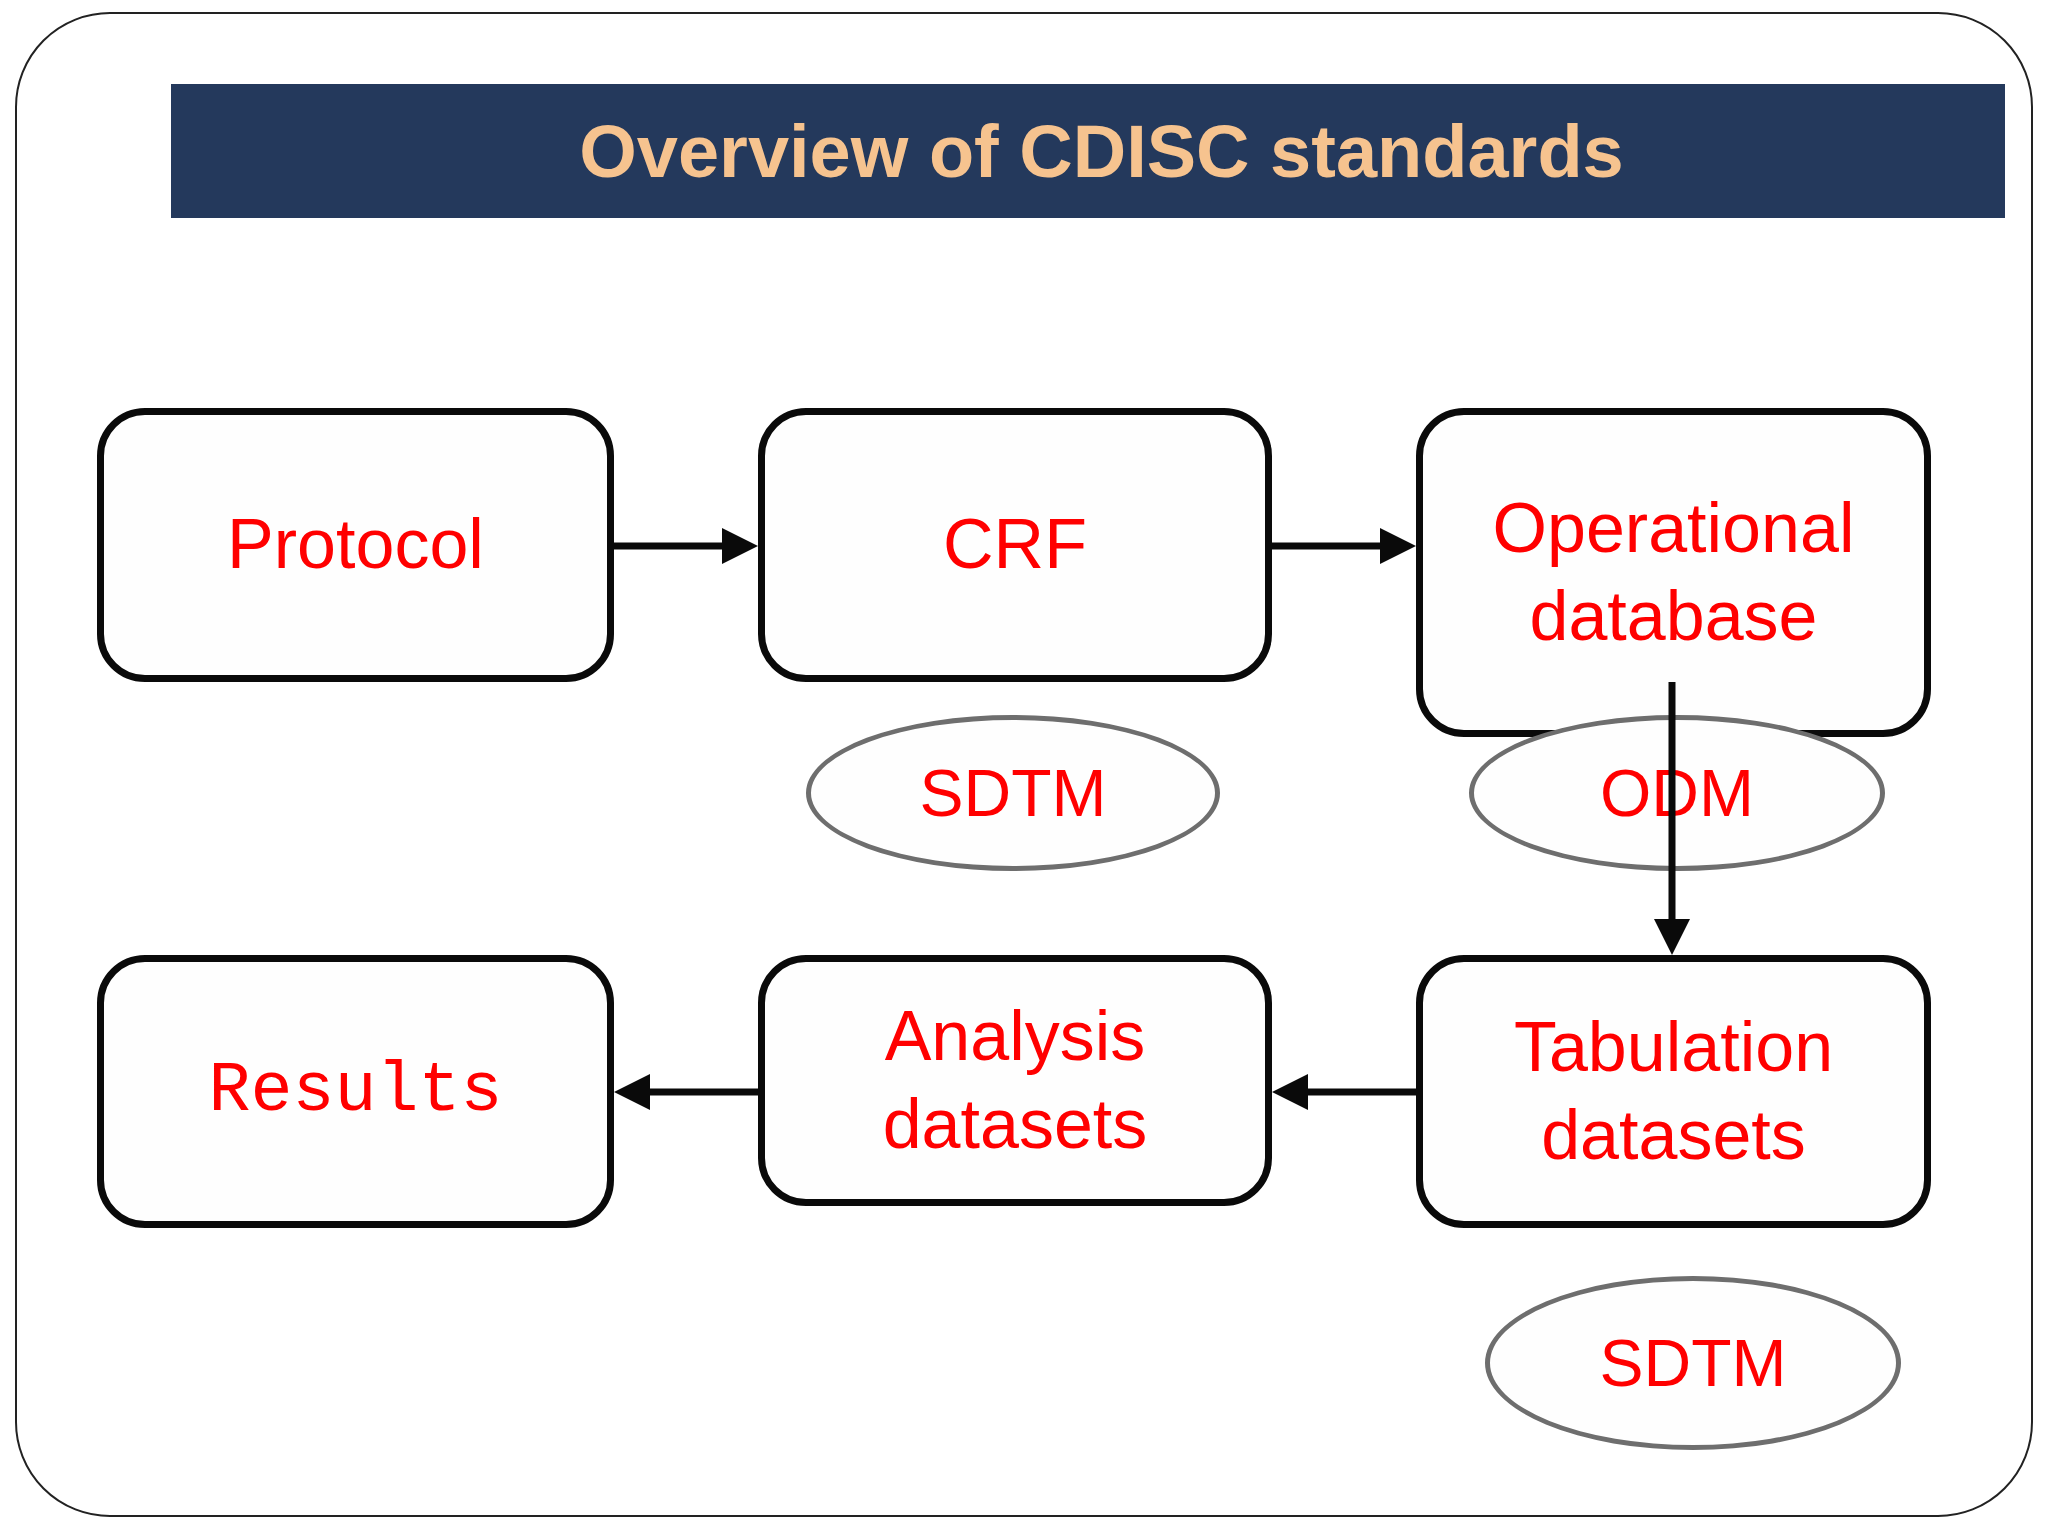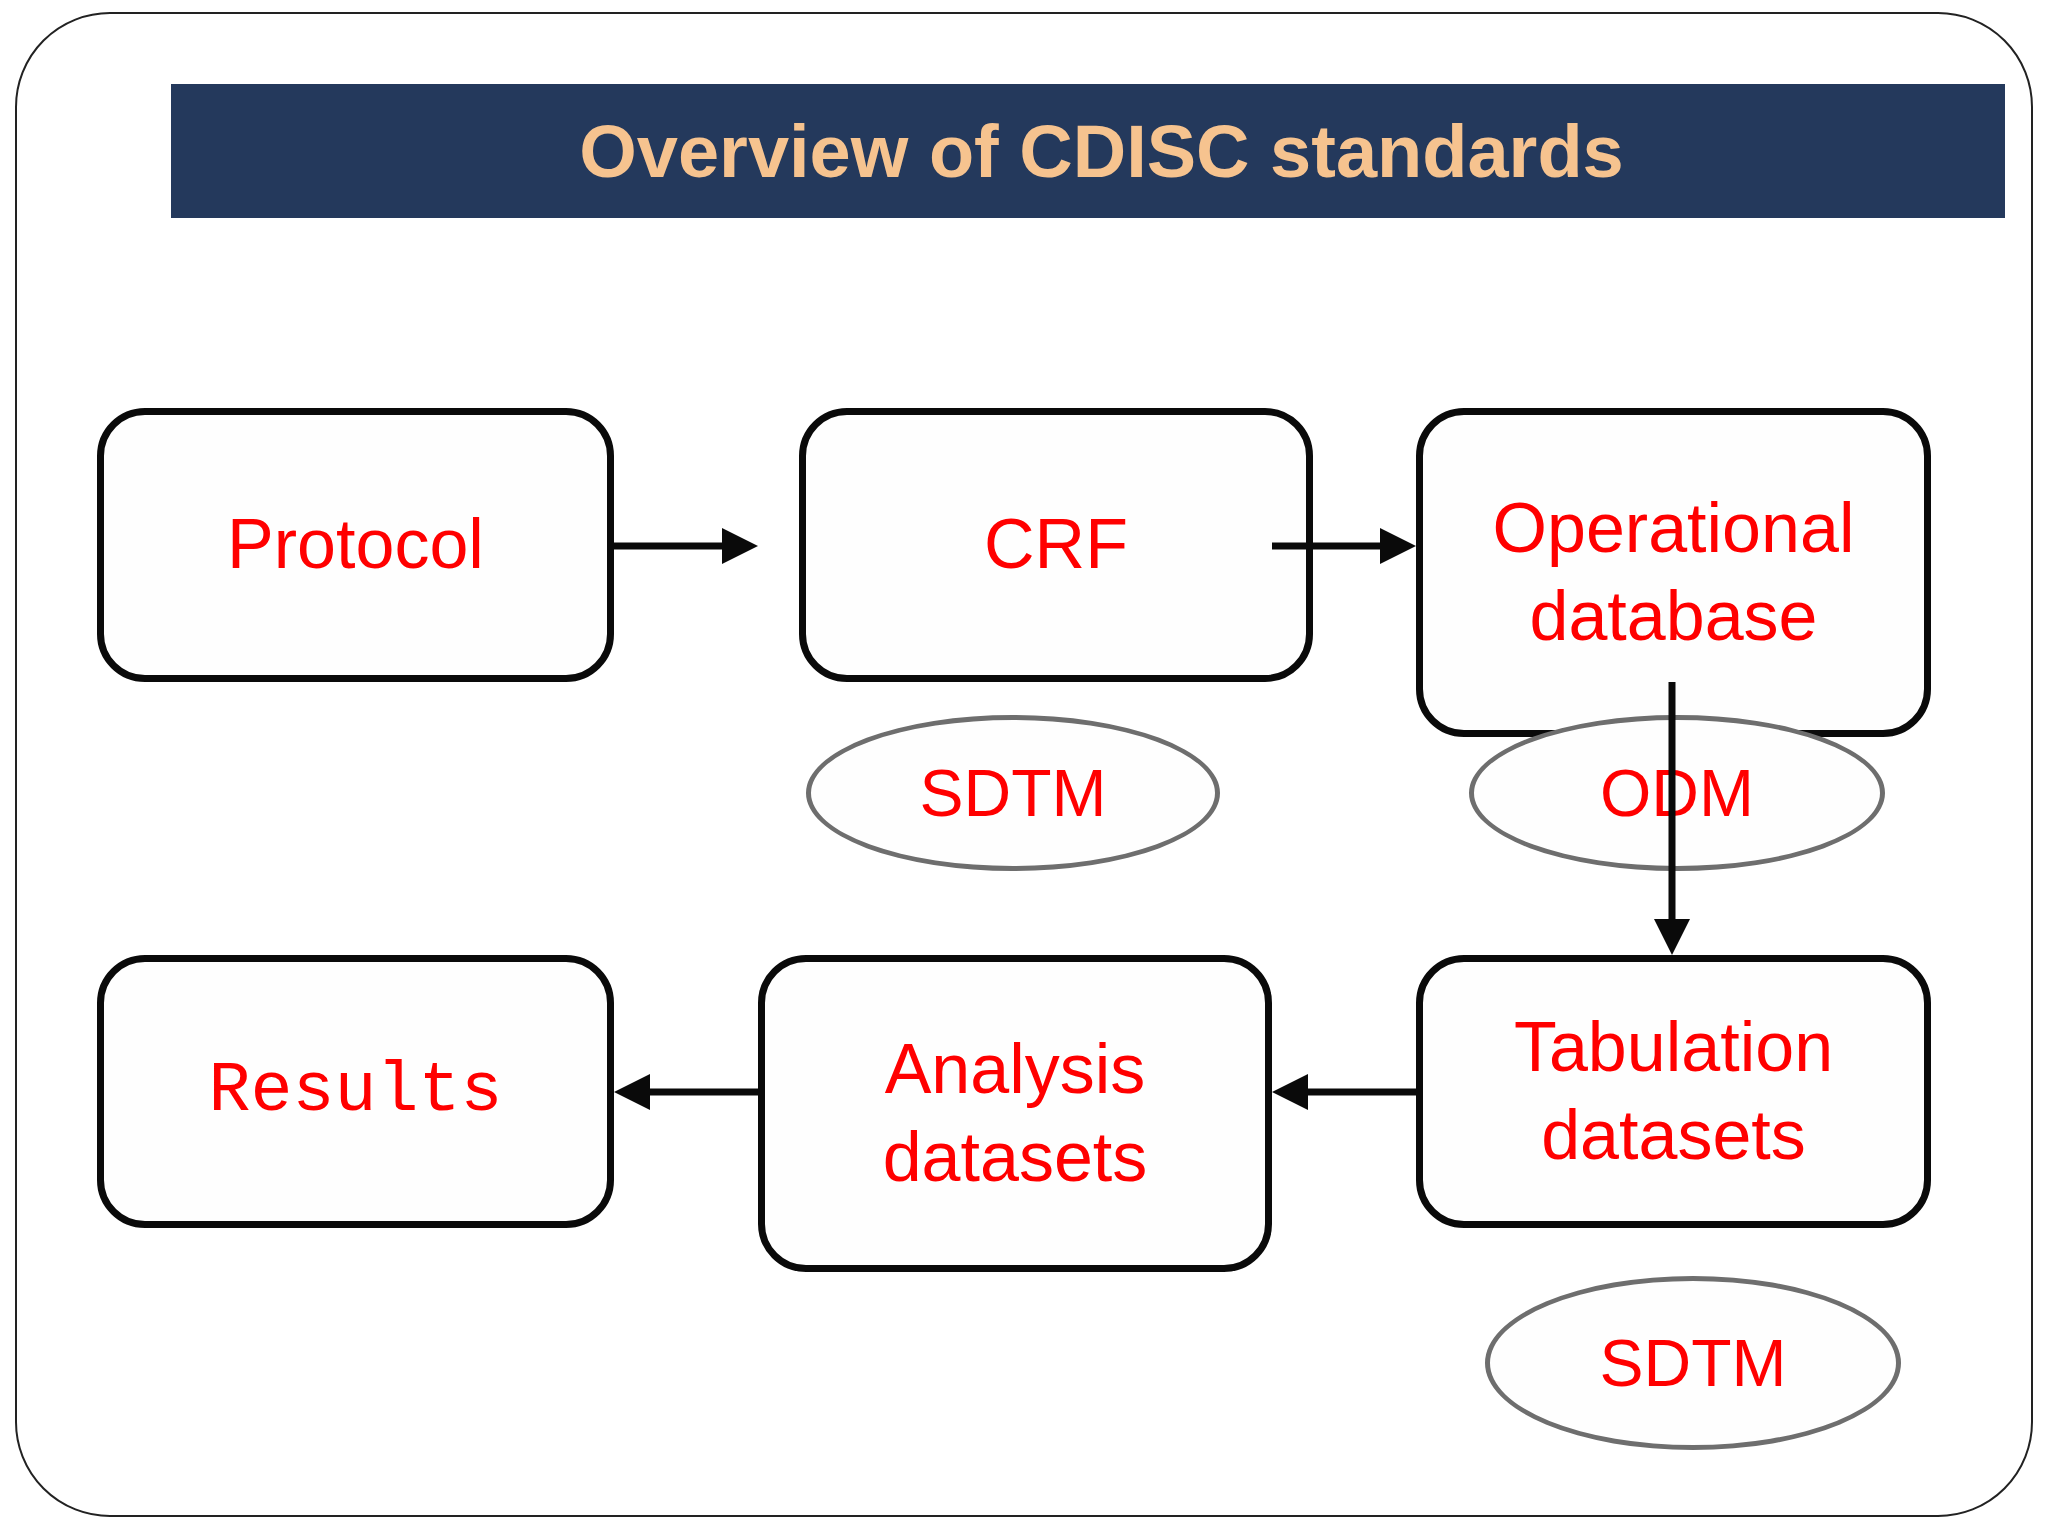--- a/index.html
+++ b/index.html
@@ -60,25 +60,25 @@
     border:5px solid var(--ellipse-border);
     border-radius:50%;
     background:var(--box-fill);
     display:flex;align-items:center;justify-content:center;
     text-align:center;
     color:var(--node-text);
     font-size:66px;
   }
   
   .box-protocol   {left:97px;  top:408px; width:517px; height:274px;}
-  .box-crf        {left:758px; top:408px; width:514px; height:274px;margin-left:41px;}
+  .box-crf        {left:758px; top:408px; width:514px; height:274px;}
   .box-opdb       {left:1416px;top:408px; width:515px; height:329px;}
   
   .box-results    {left:97px;  top:955px; width:517px; height:273px;font-family:Liberation Mono, monospace;}
-  .box-analysis   {left:758px; top:955px; width:514px; height:317px;}
+  .box-analysis   {left:758px; top:955px; width:514px; height:251px;}
   .box-tabulation {left:1416px;top:955px; width:515px; height:273px;}
   
   .el-prm  {left:159px; top:715px; width:410px; height:156px;}
   .el-cdash{left:806px; top:715px; width:414px; height:156px;}
   .el-odm  {left:1469px;top:715px; width:416px; height:156px;}
   .el-adam {left:819px; top:1276px;width:414px; height:174px;}
   .el-sdtm {left:1485px;top:1276px;width:416px; height:174px;}
   svg.arrows{
     position:absolute;left:0;top:0;width:2048px;height:1536px;
     pointer-events:none;

